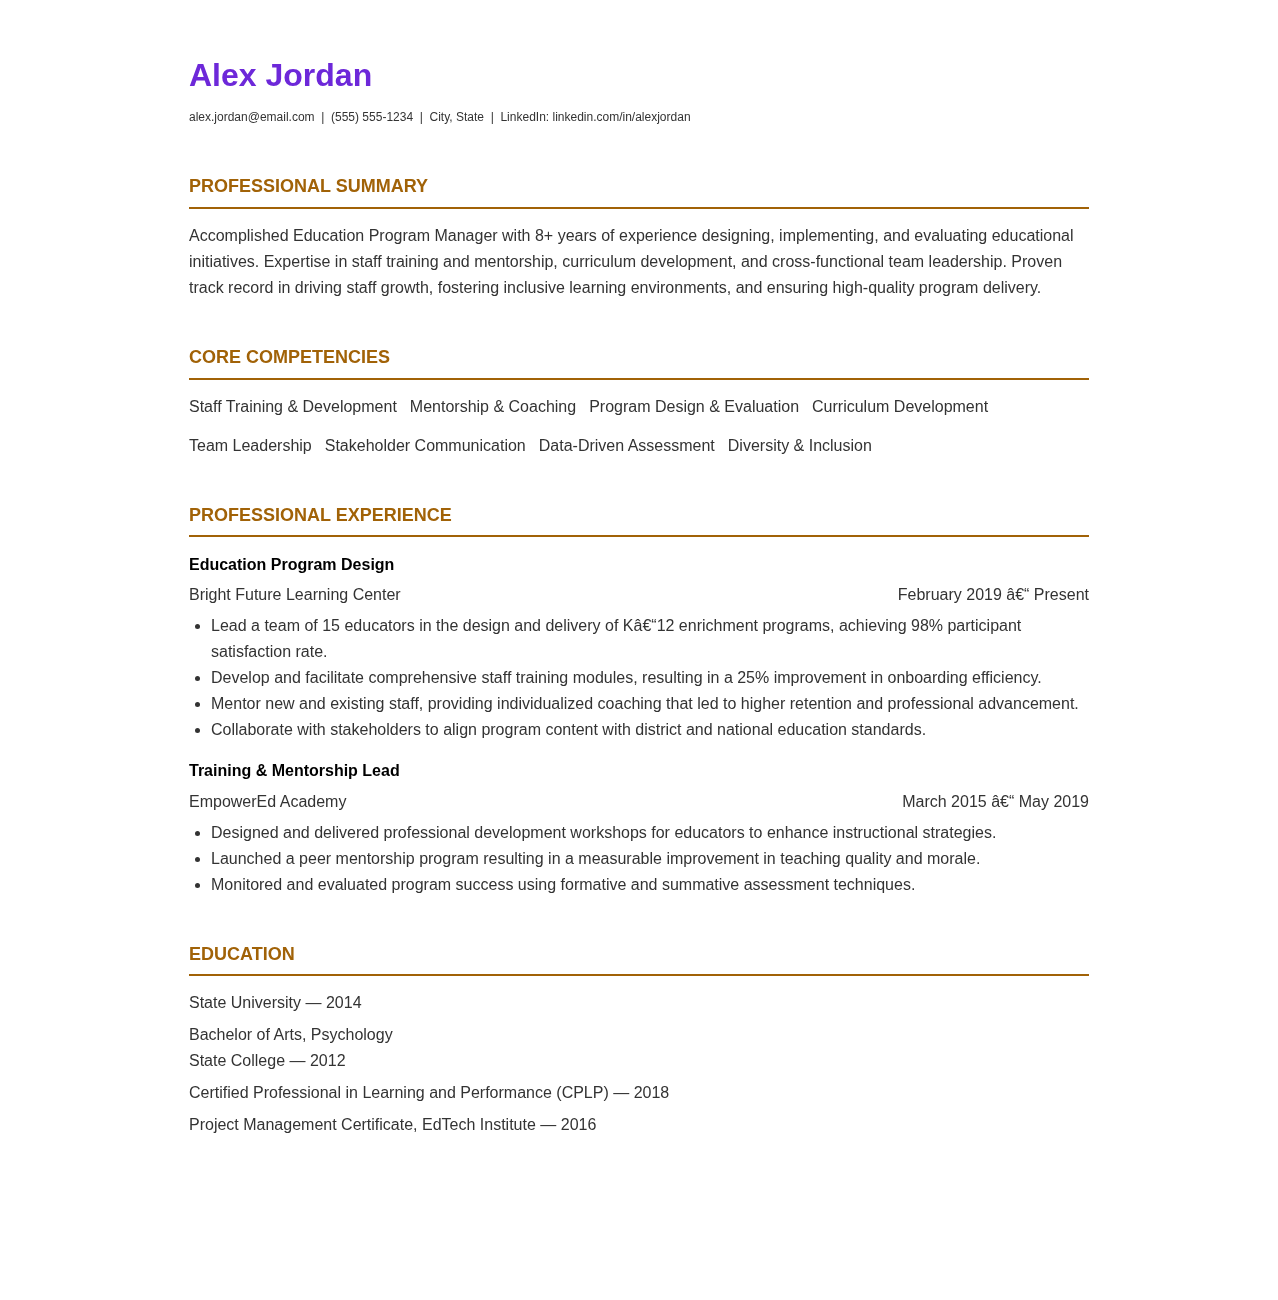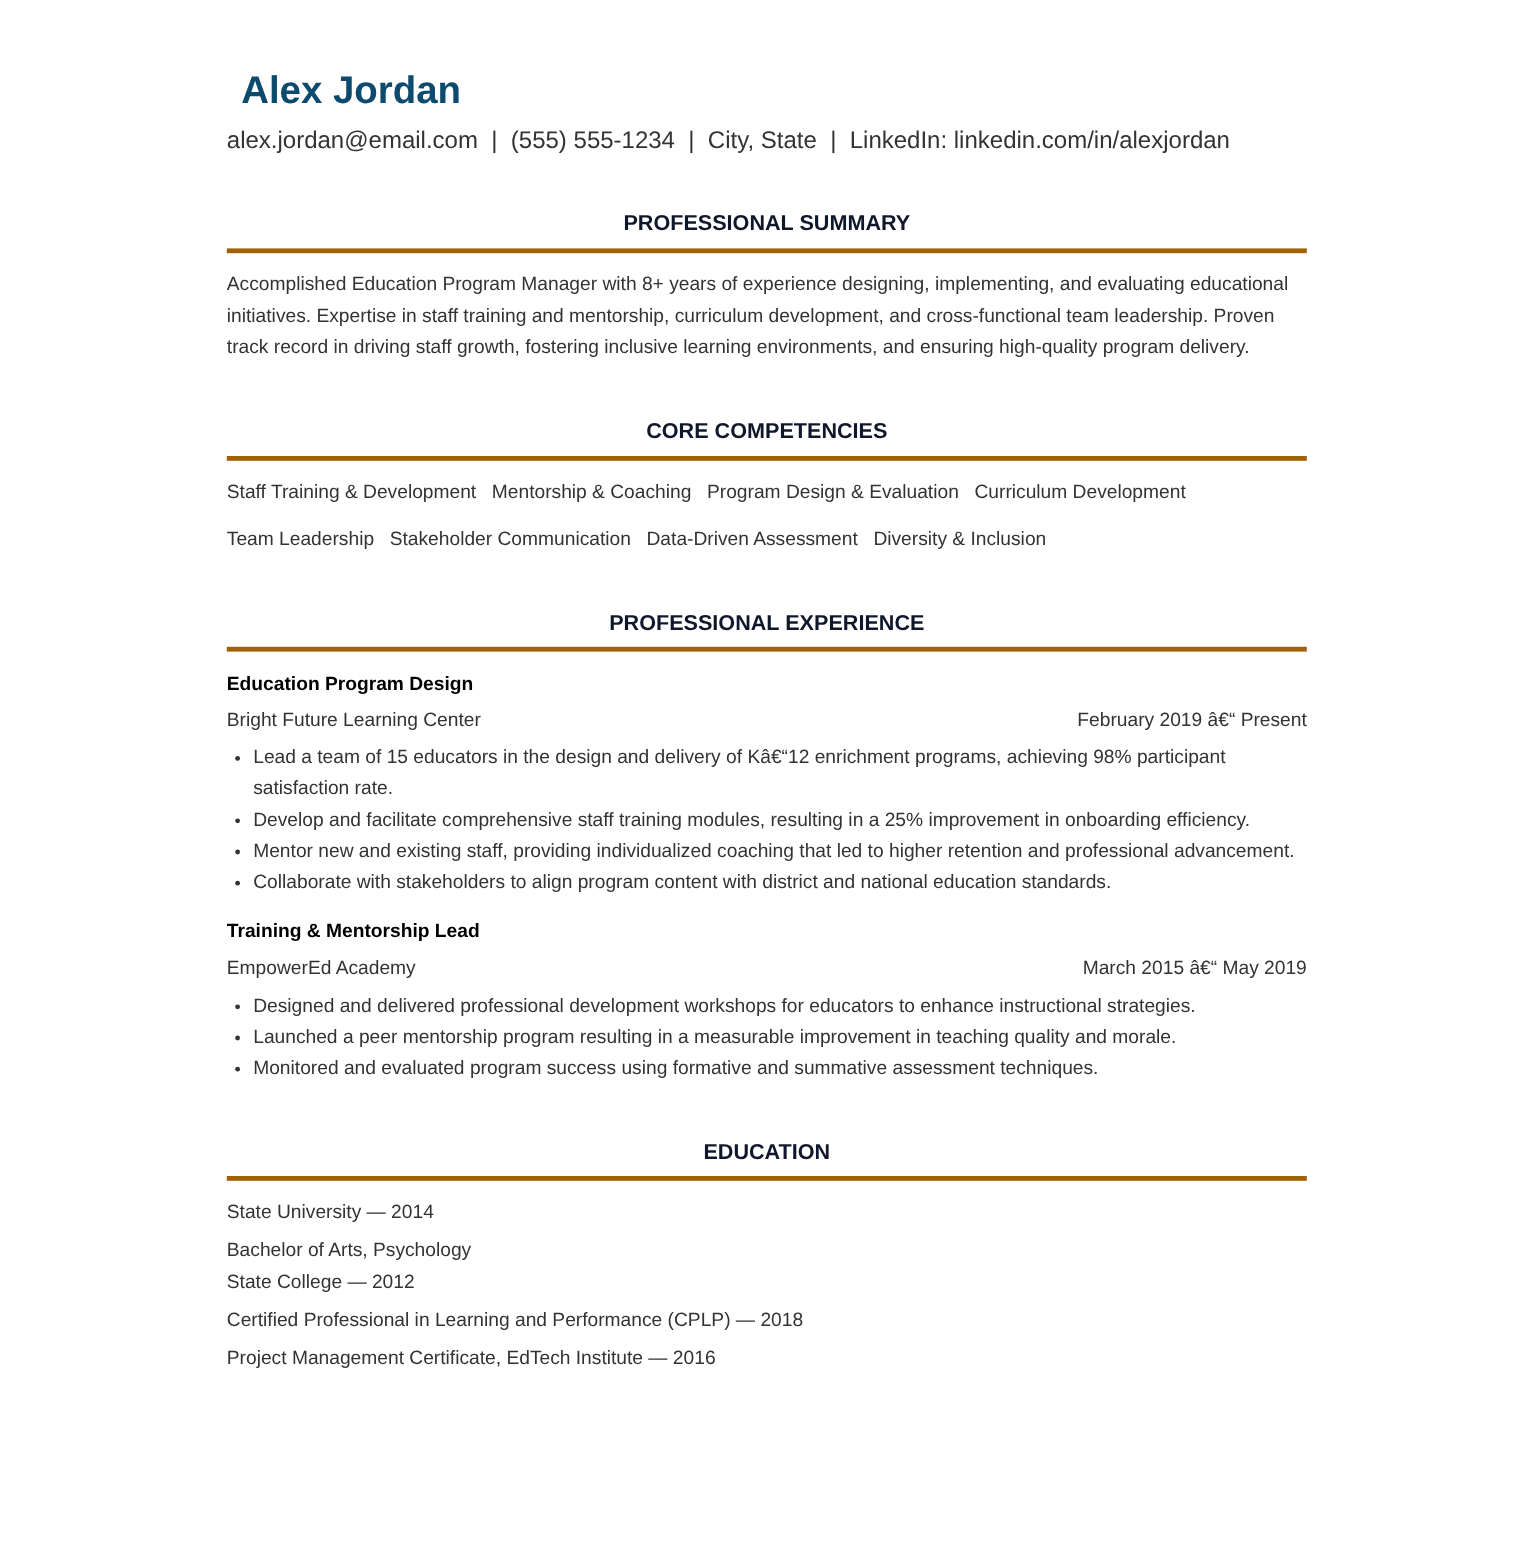--- a/index.html
+++ b/index.html
@@ -14,41 +14,40 @@
     font-family: "Liberation Sans", "DejaVu Sans", sans-serif;
     color: #333333;
     font-size: 16px;
   }
   .page {
     width: 900px;
     margin: 0 auto;
     padding: 56px 0 60px 0;
   }
   h1.name {
-    margin: 0 0 10px 12px;
+    margin: 0 0 10px 0;
     font-size: 32px;
     font-weight: bold;
-    color: #0c4a6e;
+    color: #6d28d9;
     line-height: 1.2;
   }
   .contact-line {
-    font-size: 20px;
+    font-size: 12px;
     color: #333333;
     line-height: 26px;
     white-space: pre-wrap;
   }
   h2.section-title {
     font-size: 18px;
     font-weight: bold;
-    color: #0f172a;
+    color: #a16207;
     margin: 46px 0 14px 0;
     padding-bottom: 9px;
-    border-bottom: 4px solid #a16207;
+    border-bottom: 2px solid #a16207;
     line-height: 1.2;
-    text-align: center;
   }
   p.summary-text {
     margin: 0;
     line-height: 26px;
   }
   .comp-list {
     display: flex;
     flex-wrap: wrap;
     column-gap: 20px;
     row-gap: 20px;

